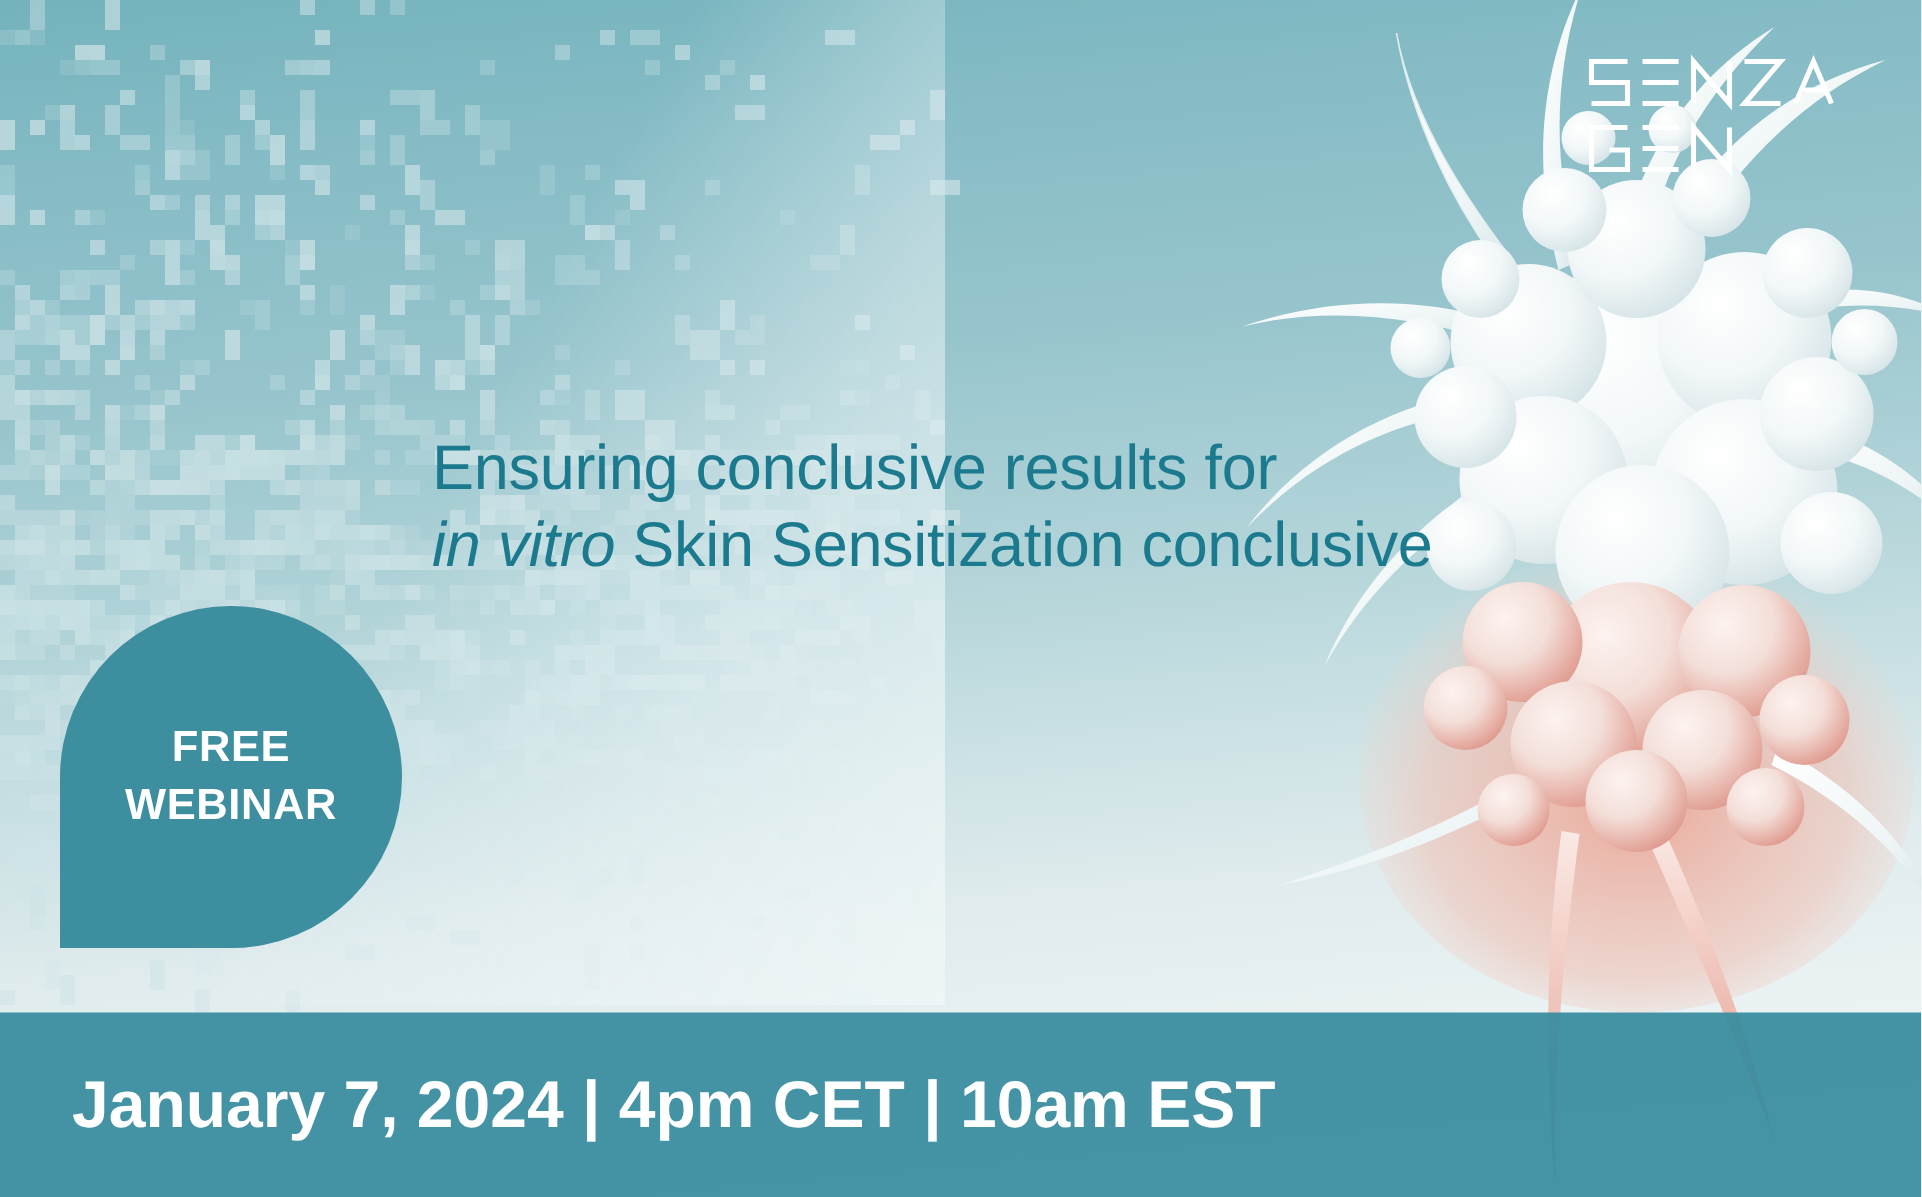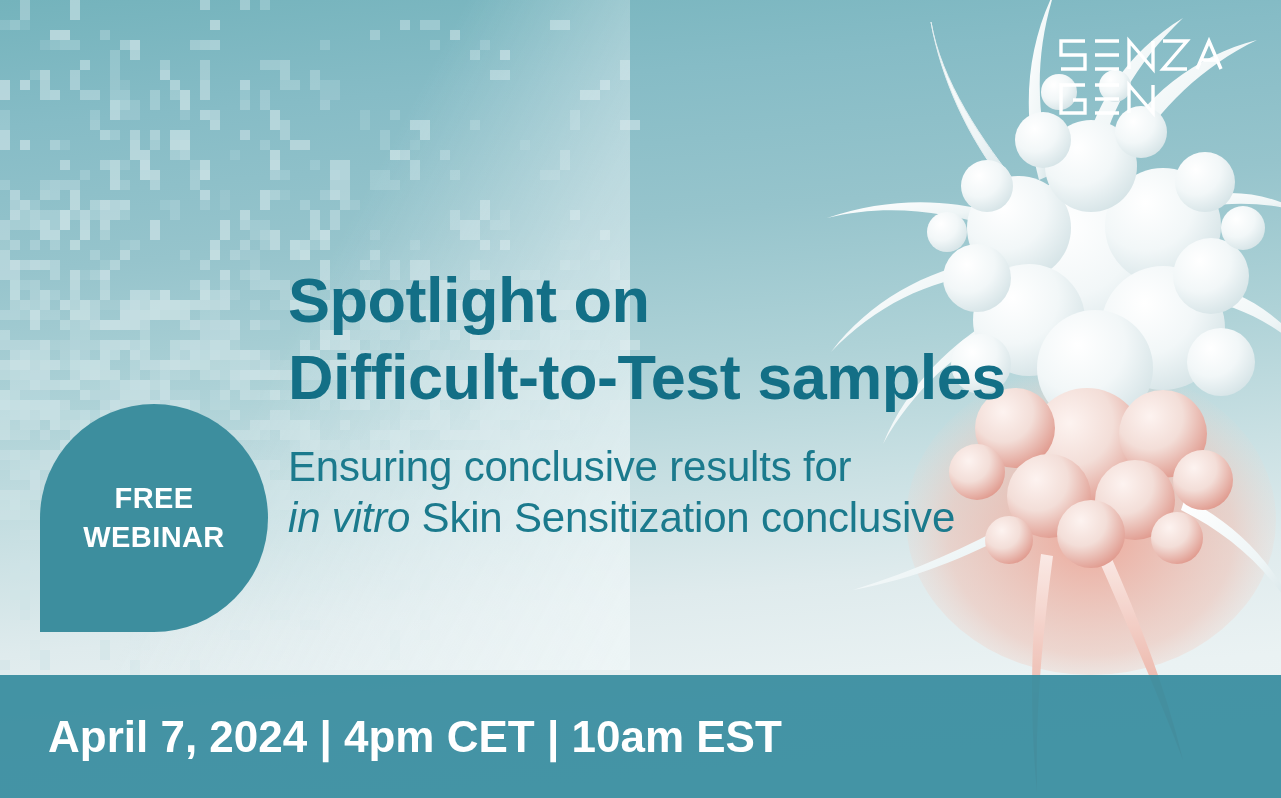--- a/index.html
+++ b/index.html
@@ -1204,25 +1204,23 @@
       </g>
     </svg>
   </div>
 
   <div class="badge">
     <div class="badge-line">FREE</div>
     <div class="badge-line">WEBINAR</div>
   </div>
 
   <div class="copy">
-    <div class="headline">Spotlight on
-Difficult-to-Test samples</div>
     <div class="subtitle">
       <div>Ensuring conclusive results for</div>
       <div><span class="ital">in vitro</span><span> Skin Sensitization conclusive</span></div>
     </div>
   </div>
 
   <div class="datebar">
-    <div class="datebar-text">April 7, 2024 | 4pm CET | 10am EST</div>
+    <div class="datebar-text">January 7, 2024 | 4pm CET | 10am EST</div>
   </div>
 
 </div>
 
 </body></html>

